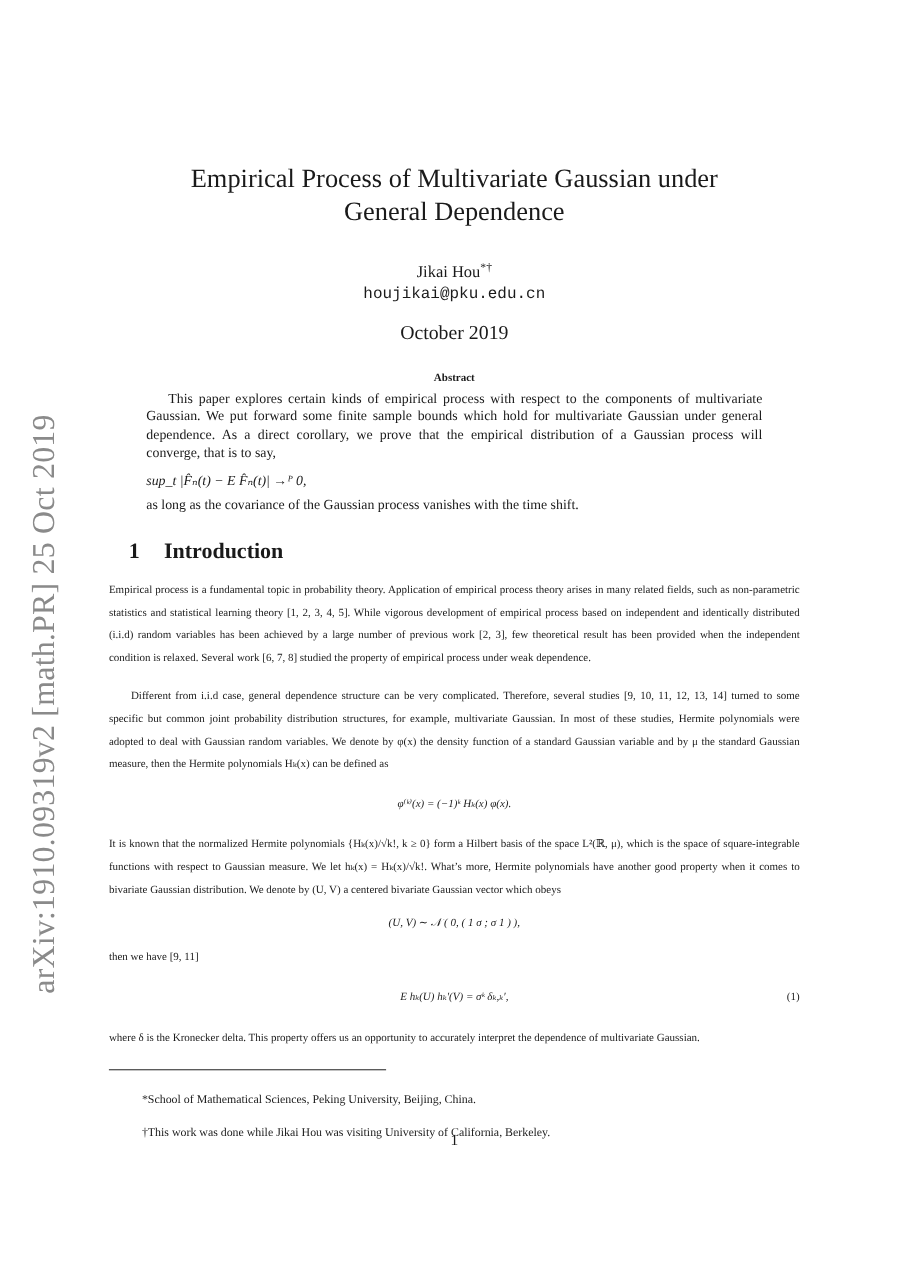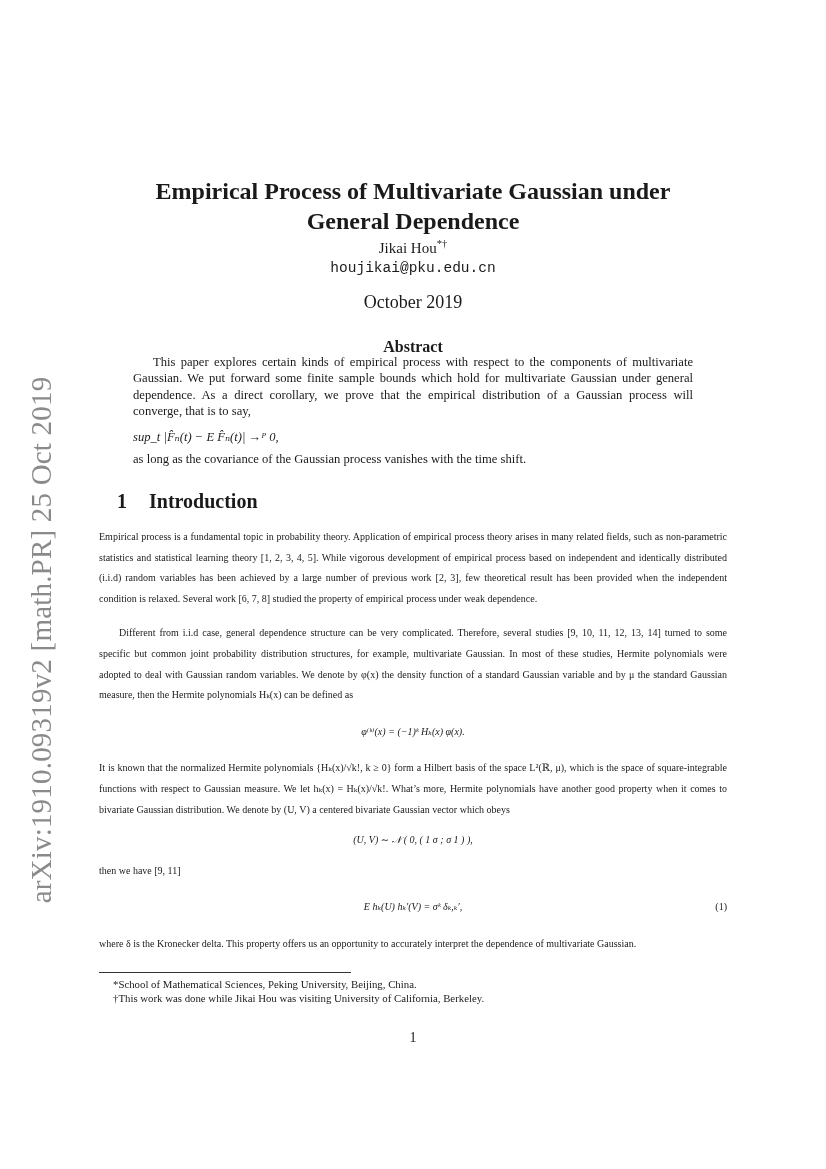--- a/index.html
+++ b/index.html
@@ -2,43 +2,43 @@
 <html><head>
 <meta charset="utf-8">
 <style>
   html, body { margin:0; padding:0; background:#ffffff; }
   body { width:826px; height:1169px; position:relative; overflow:hidden;
          font-family:"Liberation Serif","DejaVu Serif",serif; color:#1a1a1a; }
   .stamp { position:absolute; left:16px; top:320px; width:50px; height:640px; }
   .stamp span { position:absolute; left:50%; top:50%; white-space:nowrap;
     transform:translate(-50%,-50%) rotate(-90deg);
     font-size:29px; color:#8a8a8a; letter-spacing:0.2px; }
-  .title { position:absolute; left:99px; width:628px; top:176px; text-align:center;
-           font-size:24px; font-weight:bold; line-height:30px; }
+  .title { position:absolute; left:99px; width:628px; top:148px; text-align:center;
+           font-size:24px; font-weight:normal; line-height:30px; }
   .center { position:absolute; left:99px; width:628px; text-align:center; }
   .author { top:238px; font-size:15px; }
   .email { top:260px; font-size:14.5px; font-family:"Liberation Mono","DejaVu Sans Mono",monospace; }
   .date { top:292px; font-size:18px; }
-  .abs-title { top:338px; font-size:16px; font-weight:bold; }
+  .abs-title { top:338px; font-size:10px; font-weight:bold; }
   .abstract { position:absolute; left:133px; width:560px; top:354px; font-size:12.6px;
               line-height:16.3px; text-align:justify; }
   .abstract p { margin:0; }
   .indent { text-indent:20px; }
   .eq { text-align:left; font-style:italic; margin:10px 0 6px 0; }
   .sec { position:absolute; left:117px; top:490px; font-size:20px; font-weight:bold; }
   .sec .num { display:inline-block; width:32px; }
   .body { position:absolute; left:99px; width:628px; top:527px; font-size:10px;
           line-height:20.6px; text-align:justify; }
   .body p { margin:0; }
   .gap { height:14px; }
   .deq { text-align:center; font-style:italic; margin:16px 0; position:relative; }
   .deq .num { position:absolute; right:0; font-style:normal; }
   .footrule { position:absolute; left:99px; top:972px; width:252px; border-top:1px solid #333; }
   .foot { position:absolute; left:113px; top:977px; font-size:10.8px; line-height:14.3px; }
-  .foot p { margin:0; }
+  .foot p { margin:16px; }
   .pagenum { position:absolute; left:99px; width:628px; top:1030px; text-align:center; font-size:14px; }
   sup { font-size:70%; }
 </style>
 </head>
 <body>
 
 <div class="stamp">
   <span>arXiv:1910.09319v2  [math.PR]  25 Oct 2019</span>
 </div>
 

